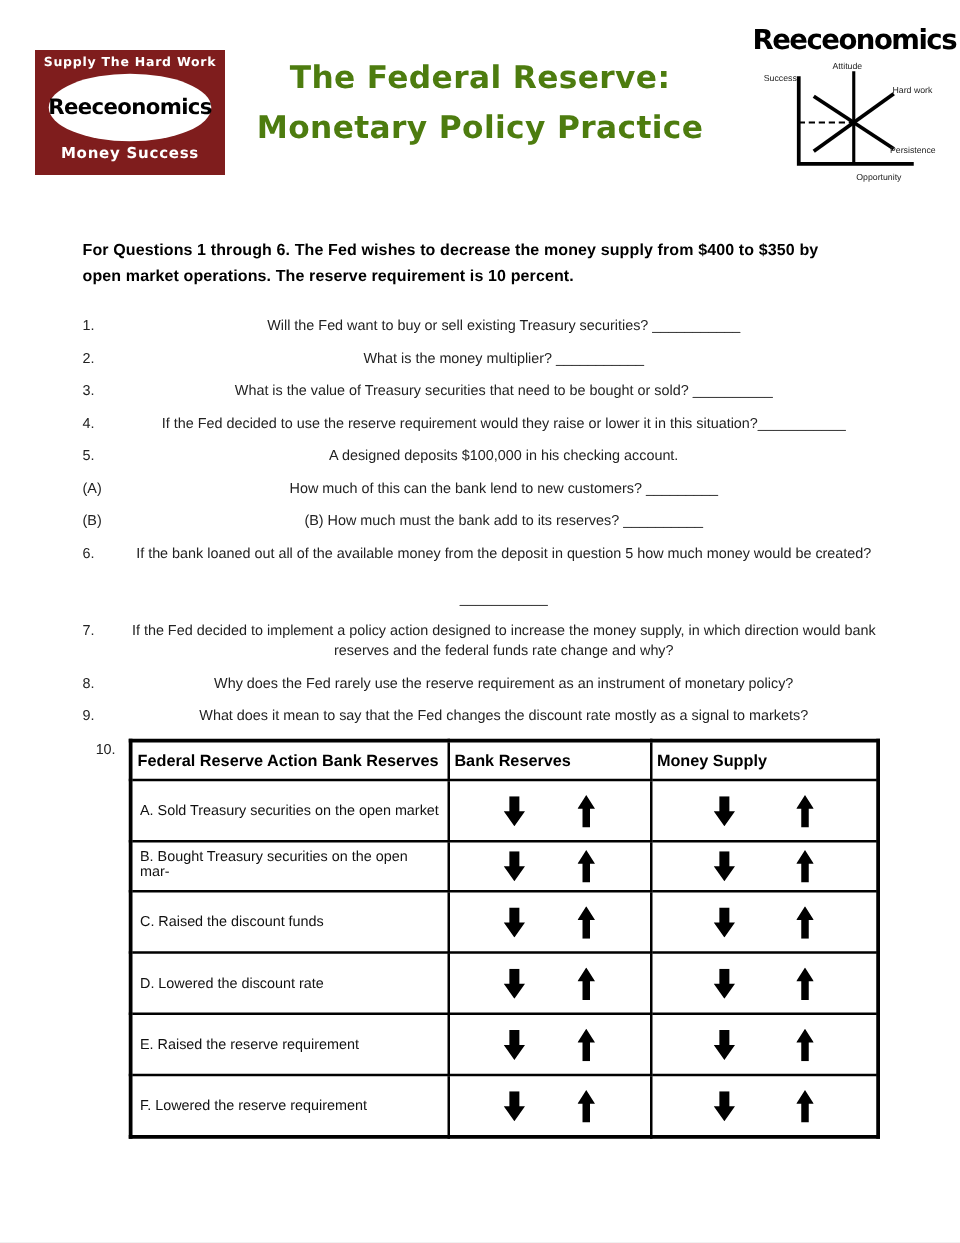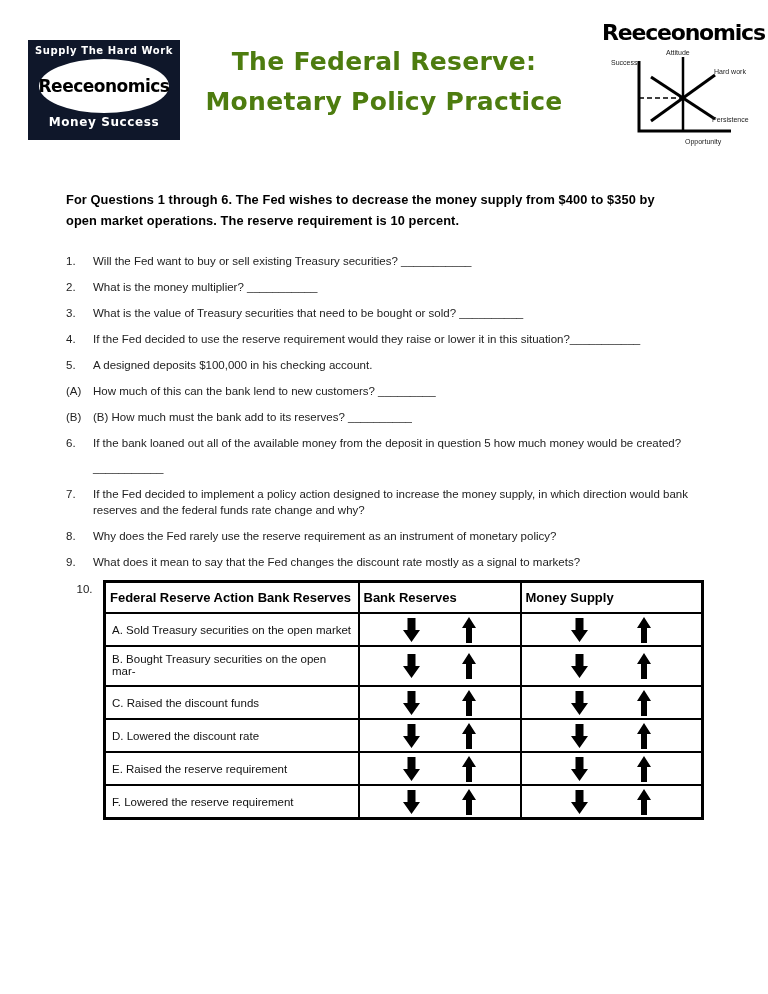--- a/index.html
+++ b/index.html
@@ -1,20 +1,20 @@
 <!DOCTYPE html>
 <html><head>
 <meta charset="utf-8">
 <style>
   html,body{margin:0;padding:0;background:#e8e8e8;}
   .page{position:relative;width:768px;height:994px;margin:0 auto;background:#ffffff;
         font-family:"Liberation Sans",sans-serif;color:#1c1c1c;overflow:hidden;}
 
   
-  .logo-left{position:absolute;left:28px;top:40px;width:152px;height:100px;background:#0f172a;
+  .logo-left{position:absolute;left:28px;top:40px;width:152px;height:100px;background:#7f1d1d;
              text-align:center;color:#fff;}
   .logo-top{font-size:10px;font-weight:bold;padding-top:5px;letter-spacing:.6px;
             font-family:"DejaVu Sans",sans-serif;}
   .oval{width:130px;height:54px;background:#fff;border-radius:50%;margin:3px auto 2px auto;
         display:flex;align-items:center;justify-content:center;}
   .oval span{color:#000;font-weight:bold;font-size:17px;letter-spacing:-.5px;
              font-family:"DejaVu Sans",sans-serif;}
   .logo-bottom{font-size:12px;font-weight:bold;letter-spacing:.6px;
                font-family:"DejaVu Sans",sans-serif;}
 
@@ -30,33 +30,33 @@
   .graph{width:142px;height:100px;margin-top:2px;}
   .graph text{font-family:"Liberation Sans",sans-serif;font-size:7px;fill:#222;}
 
   
   .content{position:absolute;left:66px;top:190px;width:652px;}
   .intro{font-weight:bold;font-size:12.8px;line-height:1.62;width:600px;color:#000;
          margin:0 0 22px 0;letter-spacing:.1px;}
 
   .q-row{display:flex;margin-bottom:10px;font-size:11.5px;line-height:16px;color:#222;}
   .q-num{width:27px;flex:none;}
-  .q-text-wrap{display:block;width:620px;}
-  .q-blank{display:block;margin-top:9px;}
+  .q-text-wrap{display:block;width:620px;text-align:center;}
+  .q-blank{display:block;margin-top:20px;}
 
   
   .table-section{display:flex;margin-top:5px;}
   .table-num{width:37px;flex:none;font-size:11.5px;color:#222;padding-top:3px;text-align:center;}
   table.fed{border-collapse:collapse;border:3px solid #000;table-layout:fixed;}
   col.c1{width:254px;} col.c2{width:162px;} col.c3{width:182px;}
   table.fed th{border:2px solid #000;font-family:"Liberation Sans",sans-serif;
                font-weight:bold;font-size:13px;color:#000;padding:7px 4px;text-align:left;}
   table.fed td{border:2px solid #000;}
   td.action{font-size:11.5px;color:#111;padding:4px 6px;vertical-align:middle;}
-  tr.data-row{height:33px;}
+  tr.data-row{height:49px;}
   tbody tr:nth-child(2){height:40px;}
   tbody tr:nth-child(2) td.action{vertical-align:top;padding-top:6px;}
   td.arrows{vertical-align:middle;}
   .arrow-pair{display:flex;justify-content:space-evenly;align-items:center;}
   svg.arrow{display:block;}
 </style>
 </head>
 <body>
 
 <div class="page">

